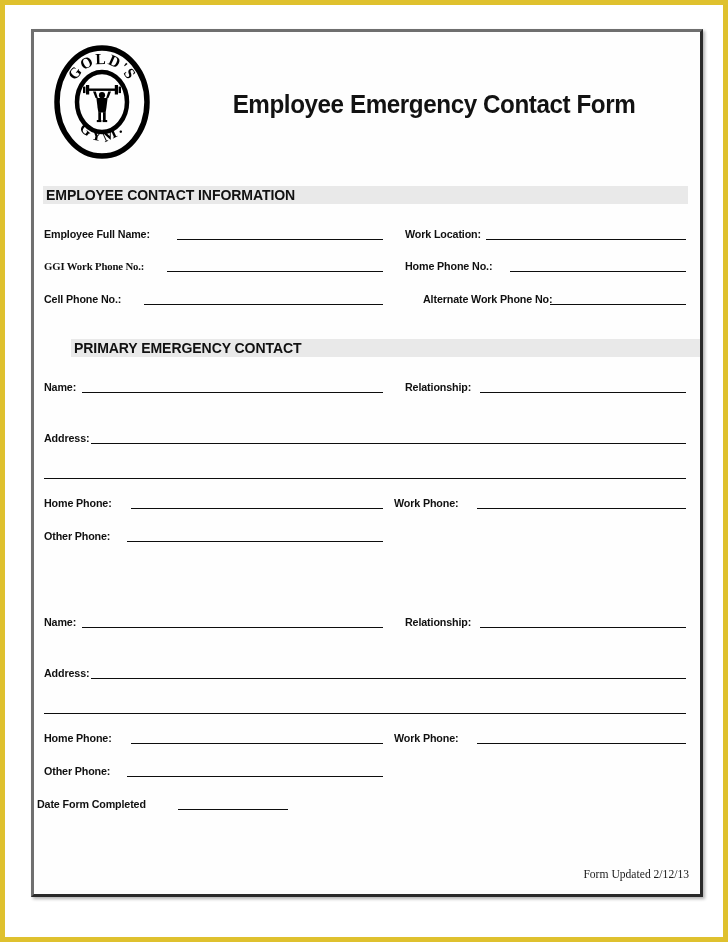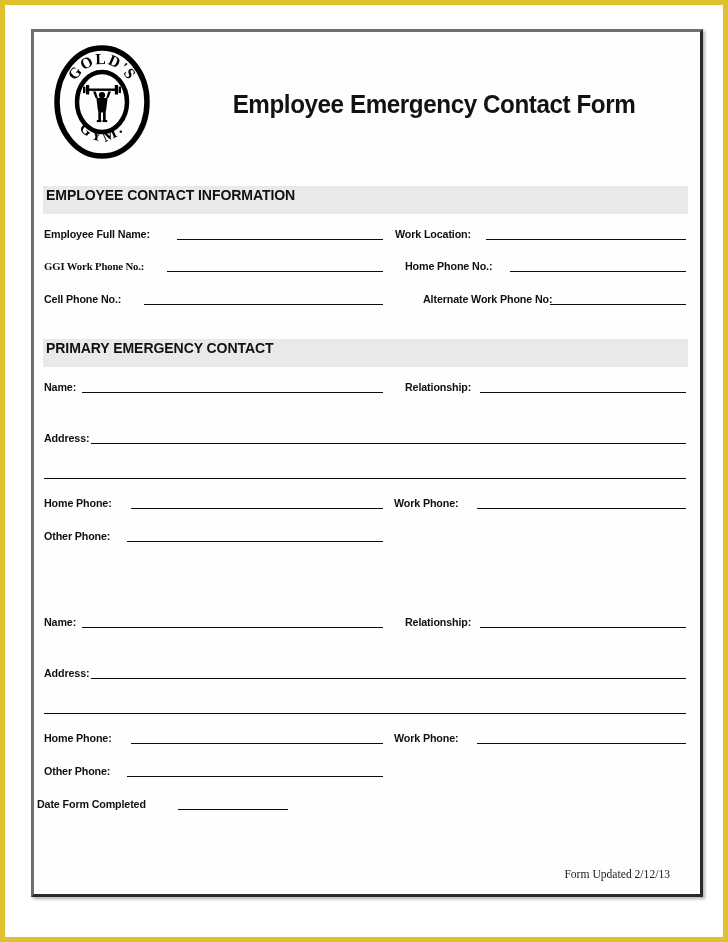--- a/index.html
+++ b/index.html
@@ -76,21 +76,21 @@
     transform: scaleX(0.95);
     transform-origin: center;
     white-space: nowrap;
   }
 
   
   .section-band {
     position: absolute;
     left: 9px;
     width: 645px;
-    height: 28px;
+    height: 18px;
     background: #e9e9e9;
   }
   .section-band .band-label {
     position: absolute;
     left: 3px;
     top: 1px;
     font-size: 14.5px;
     font-weight: bold;
     letter-spacing: -0.1px;
     color: #111111;
@@ -117,21 +117,21 @@
 
   .rule {
     position: absolute;
     height: 0;
     border-top: 1.4px solid #0d0d0d;
   }
 
   
   #form-updated {
     position: absolute;
-    right: 30px;
+    right: 11px;
     top: 836px;
     font-family: "Liberation Serif", serif;
     font-size: 11.6px;
     color: #1a1a1a;
     white-space: nowrap;
     margin-left: 32px;
   }
 
   #watermark {
     position: absolute;
@@ -209,21 +209,21 @@
 
       <div class="section-band" style="top:154px;">
         <span class="band-label">EMPLOYEE CONTACT INFORMATION</span>
       </div>
 
       <div class="field" style="left:10px; top:192px;">
         <span class="field-label">Employee Full Name:</span>
       </div>
       <div class="rule" style="left:143px; top:207px; width:206px;"></div>
 
-      <div class="field" style="left:361px; top:192px;">
+      <div class="field" style="left:371px; top:192px;">
         <span class="field-label">Work Location:</span>
       </div>
       <div class="rule" style="left:452px; top:207px; width:200px;"></div>
 
       <div class="field" style="left:10px; top:224px;font-family:Liberation Serif, serif;">
         <span class="field-label">GGI Work Phone No.:</span>
       </div>
       <div class="rule" style="left:133px; top:239px; width:216px;"></div>
 
       <div class="field" style="left:371px; top:224px;">
@@ -234,21 +234,21 @@
       <div class="field" style="left:10px; top:257px;">
         <span class="field-label">Cell Phone No.:</span>
       </div>
       <div class="rule" style="left:110px; top:272px; width:239px;"></div>
 
       <div class="field" style="left:389px; top:257px;">
         <span class="field-label">Alternate Work Phone No:</span>
       </div>
       <div class="rule" style="left:516px; top:272px; width:136px;"></div>
 
-      <div class="section-band" style="top:307px;">
+      <div class="section-band" style="top:307px;margin-left:28px;">
         <span class="band-label">PRIMARY EMERGENCY CONTACT</span>
       </div>
 
       <div class="field" style="left:10px; top:345px;">
         <span class="field-label">Name:</span>
       </div>
       <div class="rule" style="left:48px; top:360px; width:301px;"></div>
 
       <div class="field" style="left:371px; top:345px;">
         <span class="field-label">Relationship:</span>

